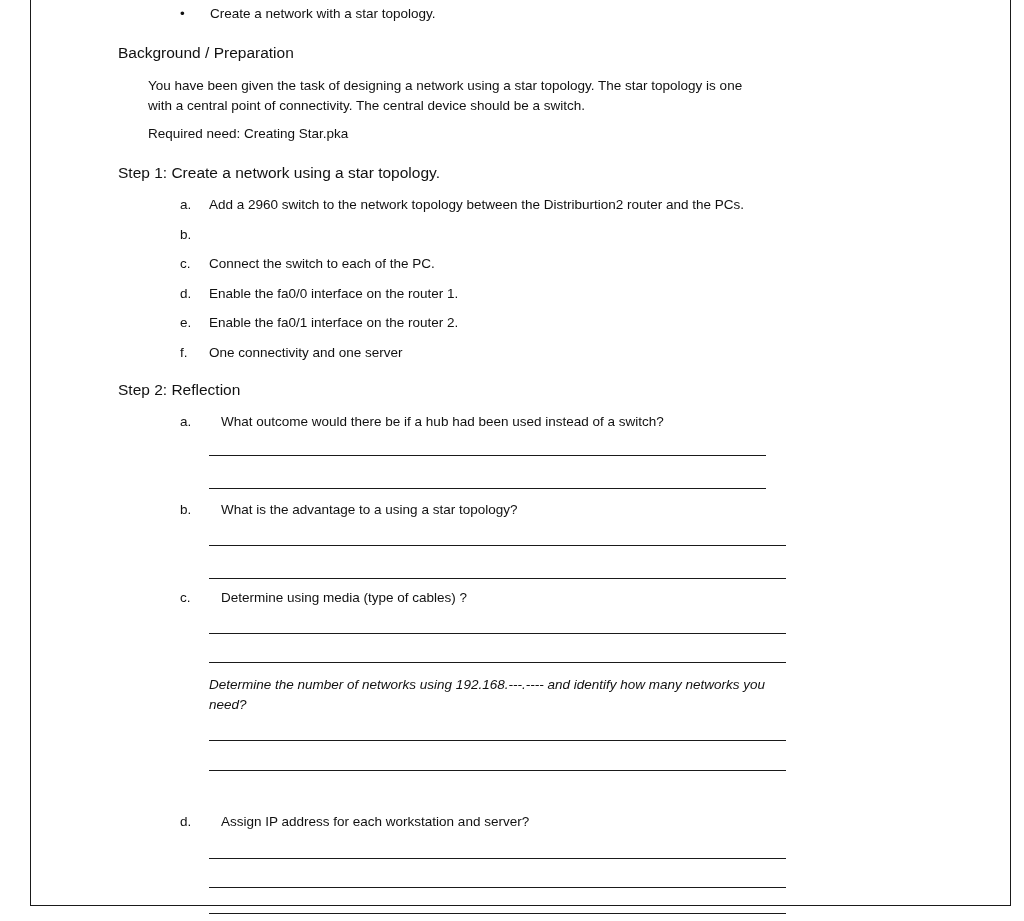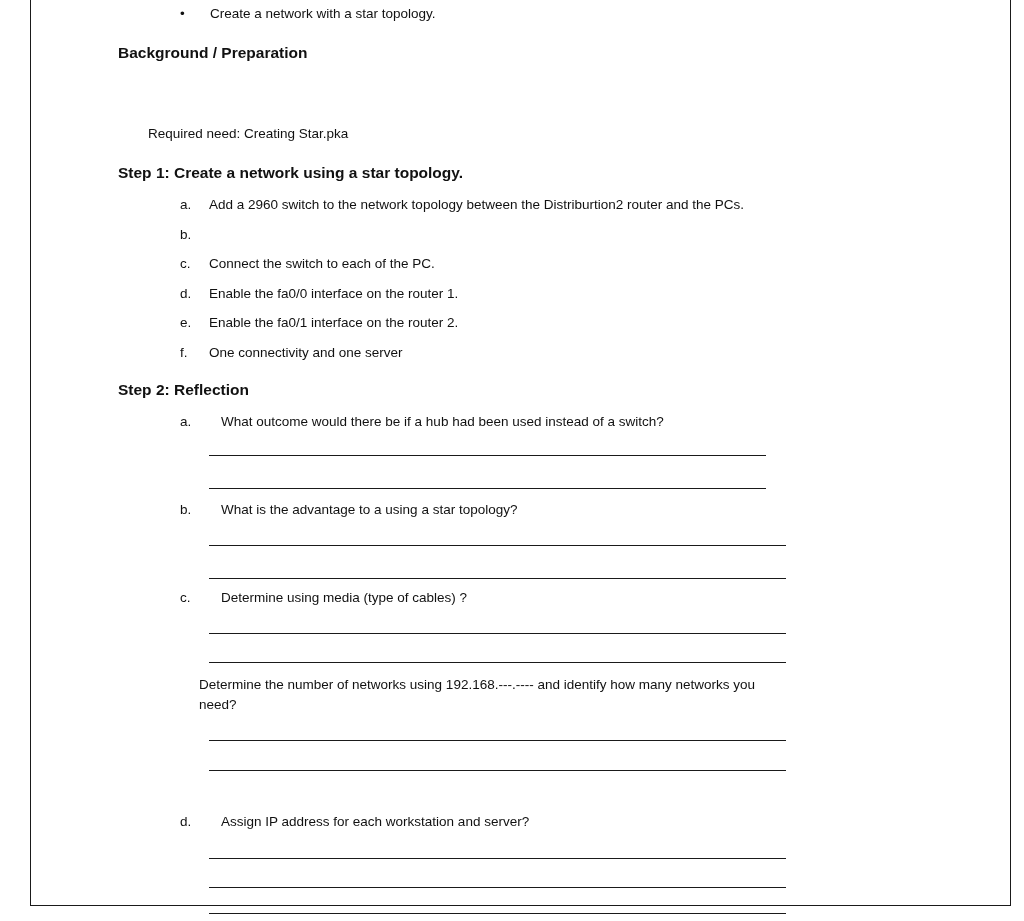--- a/index.html
+++ b/index.html
@@ -21,41 +21,41 @@
   
   .border-left  { left: 30px;  top: 0; width: 1px;  height: 906px; background: #1a1a1a; }
   .border-right { left: 1010px; top: 0; width: 1px; height: 906px; background: #1a1a1a; }
   .border-bottom{ left: 30px; top: 905px; width: 981px; height: 1px; background: #1a1a1a; }
 
   .body-text { font-size: 13.5px; line-height: 19.5px; }
 
   .heading {
     left: 118px;
     font-size: 15.5px;
-    font-weight: bold;
+    font-weight: normal;
     line-height: 20px;
     white-space: nowrap;
   }
 
   .bullet-row { left: 180px; display: flex; }
   .bullet-char { width: 30px; flex: none; }
 
   .indent-para { left: 148px; }
   .para-line { display: block; white-space: nowrap; }
 
   .list-block { left: 180px; }
   .list-row { display: flex; margin-bottom: 10px; }
   .list-label { width: 29px; flex: none; }
   .list-text { white-space: nowrap; }
 
   .q-row { left: 180px; display: flex; }
   .q-label { width: 29px; flex: none; }
   .q-text { white-space: nowrap; margin-left: 12px; }
 
-  .followup { left: 199px; }
+  .followup { left: 209px; font-style: italic; }
 
   .blank-line {
     left: 209px;
     height: 1px;
     background: #1a1a1a;
   }
 </style>
 </head>
 <body>
 
@@ -65,20 +65,24 @@
   <div class="abs border-right"></div>
   <div class="abs border-bottom"></div>
 
   <div class="abs bullet-row body-text" style="top:4px">
     <span class="bullet-char">•</span>
     <span>Create a network with a star topology.</span>
   </div>
 
   <div class="abs heading" style="top:43px">Background / Preparation</div>
 
+  <div class="abs indent-para body-text" style="top:76px">
+    <span class="para-line">You have been given the task of designing a network using a star topology.  The star topology is one</span>
+    <span class="para-line">with a central point of connectivity.  The central device should be a switch.</span>
+  </div>
 
   <div class="abs indent-para body-text" style="top:124px">Required need:  Creating Star.pka</div>
 
   <div class="abs heading" style="top:163px">Step 1: Create a network using a star topology.</div>
 
   <div class="abs list-block body-text" style="top:195px">
     <div class="list-row">
       <span class="list-label">a.</span>
       <span class="list-text">Add a 2960 switch to the network topology between the Distriburtion2 router and the PCs.</span>
     </div>

